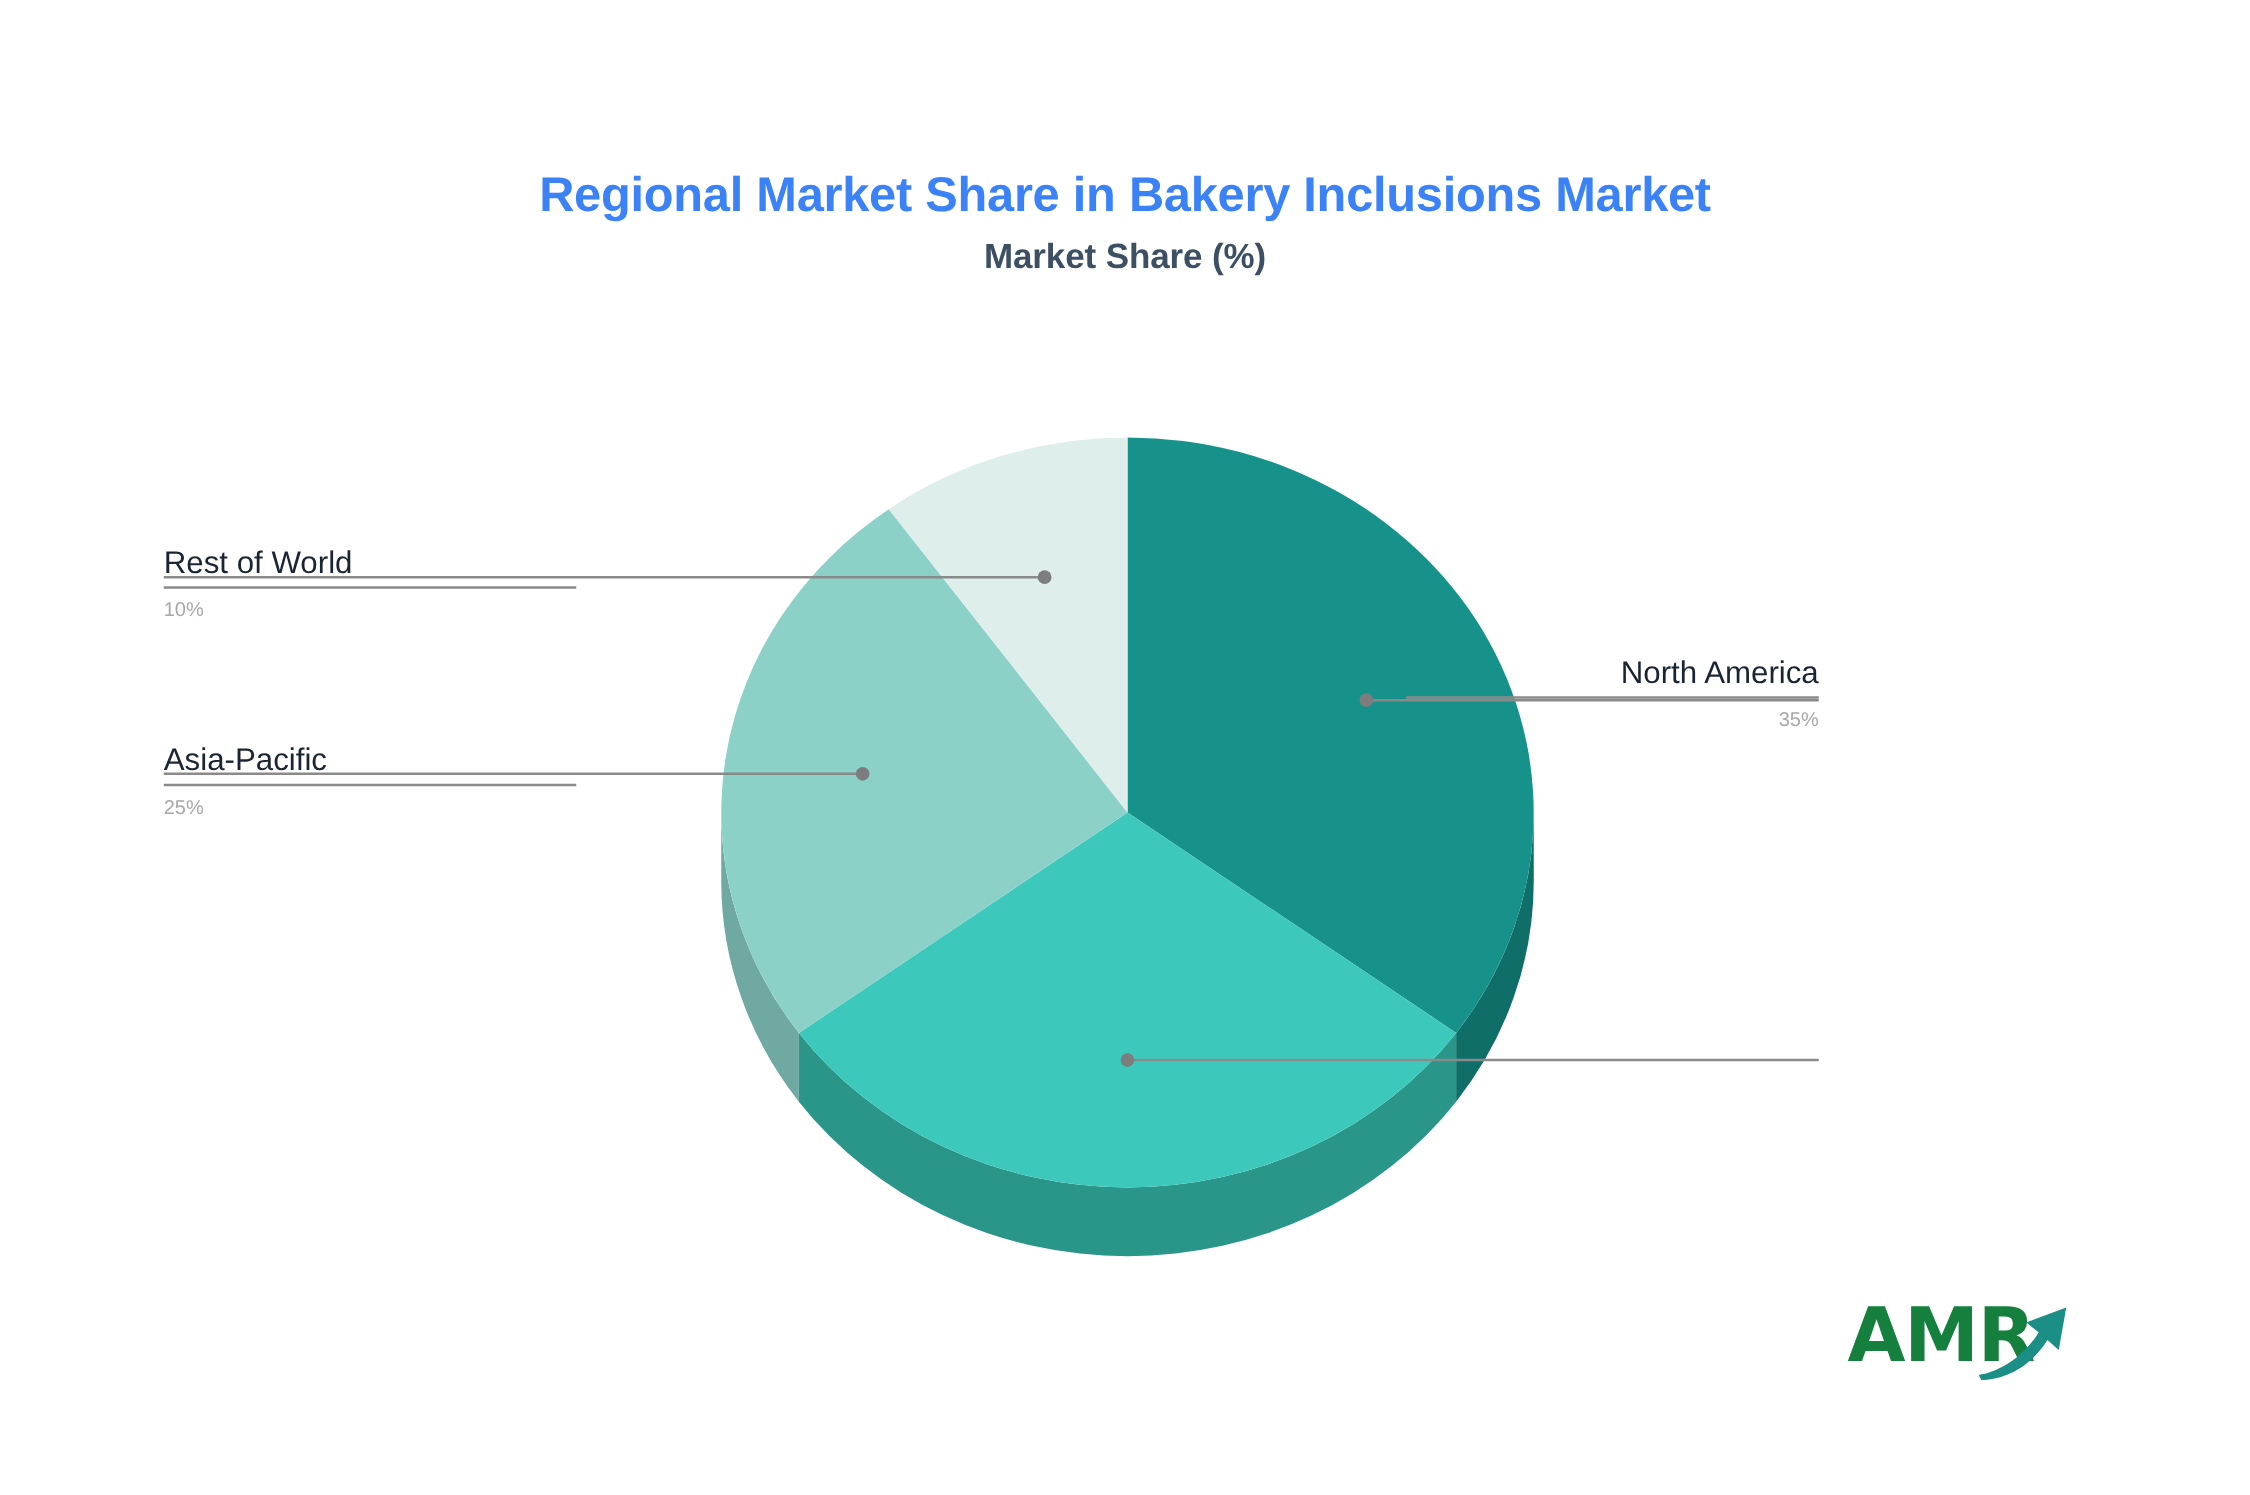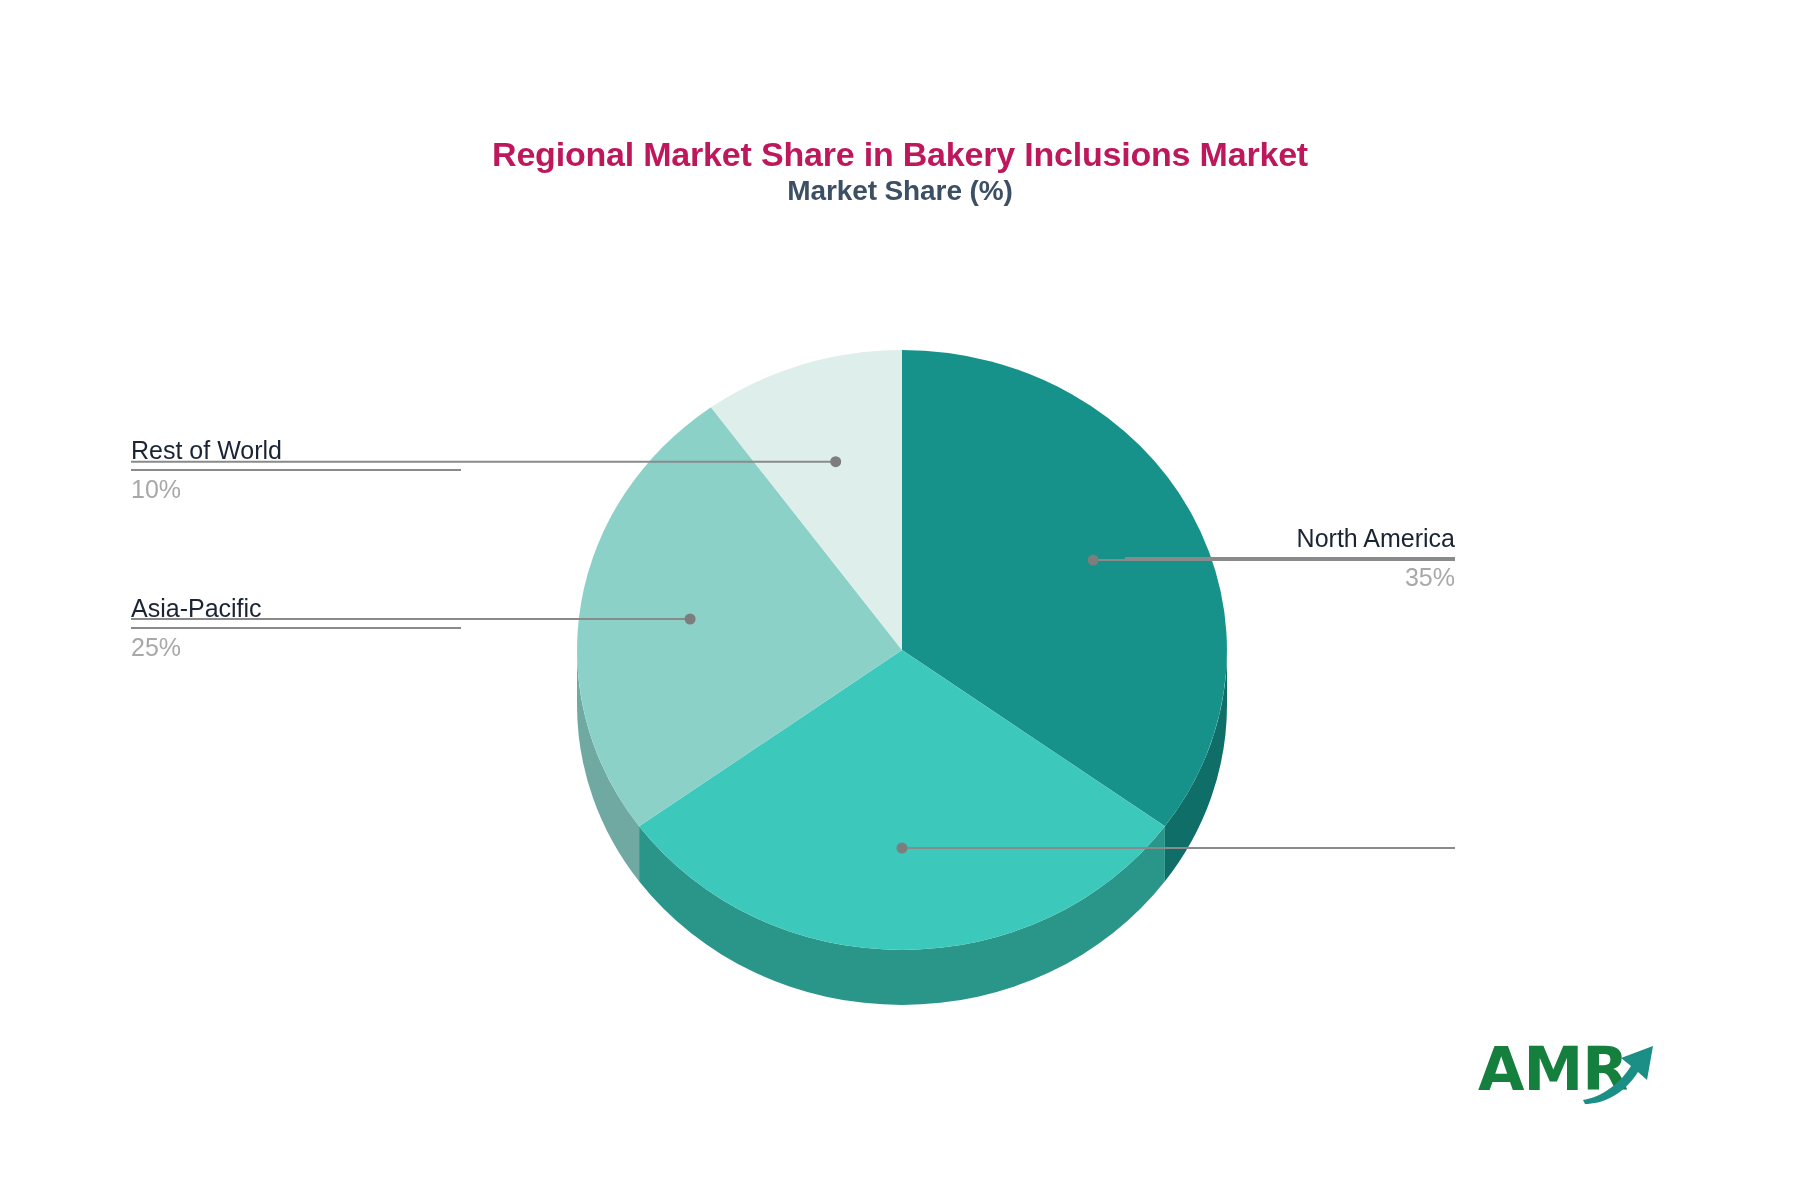--- a/index.html
+++ b/index.html
@@ -23,29 +23,29 @@
     height: 1196px;
   }
 
   
   .chart-title {
     position: absolute;
     left: 0;
     top: 135px;
     width: 1800px;
     text-align: center;
-    font-size: 34px;
+    font-size: 39px;
     font-weight: bold;
-    color: #be185d;
+    color: #3b82f6;
     letter-spacing: -0.2px;
   }
   .chart-subtitle {
     position: absolute;
     left: 0;
-    top: 175px;
+    top: 189px;
     width: 1800px;
     text-align: center;
     font-size: 28px;
     font-weight: bold;
     color: #3c4f63;
     letter-spacing: -0.1px;
   }
 
   
   #pie-svg {
@@ -67,21 +67,21 @@
     line-height: 30px;
     white-space: nowrap;
   }
   .pie-label .lbl-rule {
     height: 0;
     border-top: 2px solid #8a8a8a;
     margin-top: 4px;
     margin-bottom: 3px;
   }
   .pie-label .lbl-value {
-    font-size: 25px;
+    font-size: 16px;
     color: #a8a8a8;
     line-height: 30px;
     white-space: nowrap;
   }
   .pie-label.align-left { text-align: left; }
   .pie-label.align-right { text-align: right; }
 
   
   #amr-logo {
     position: absolute;

